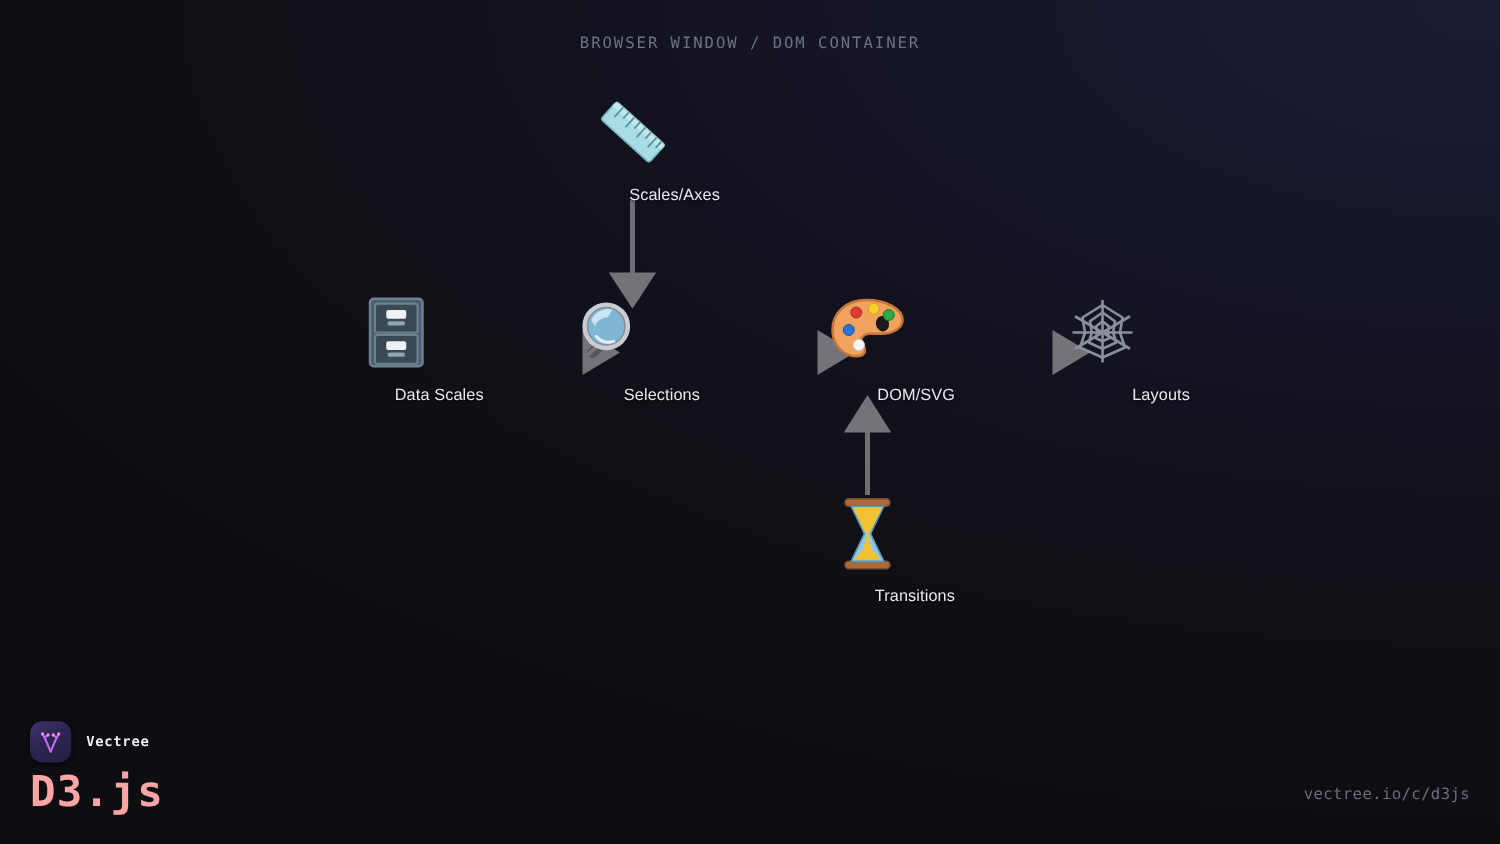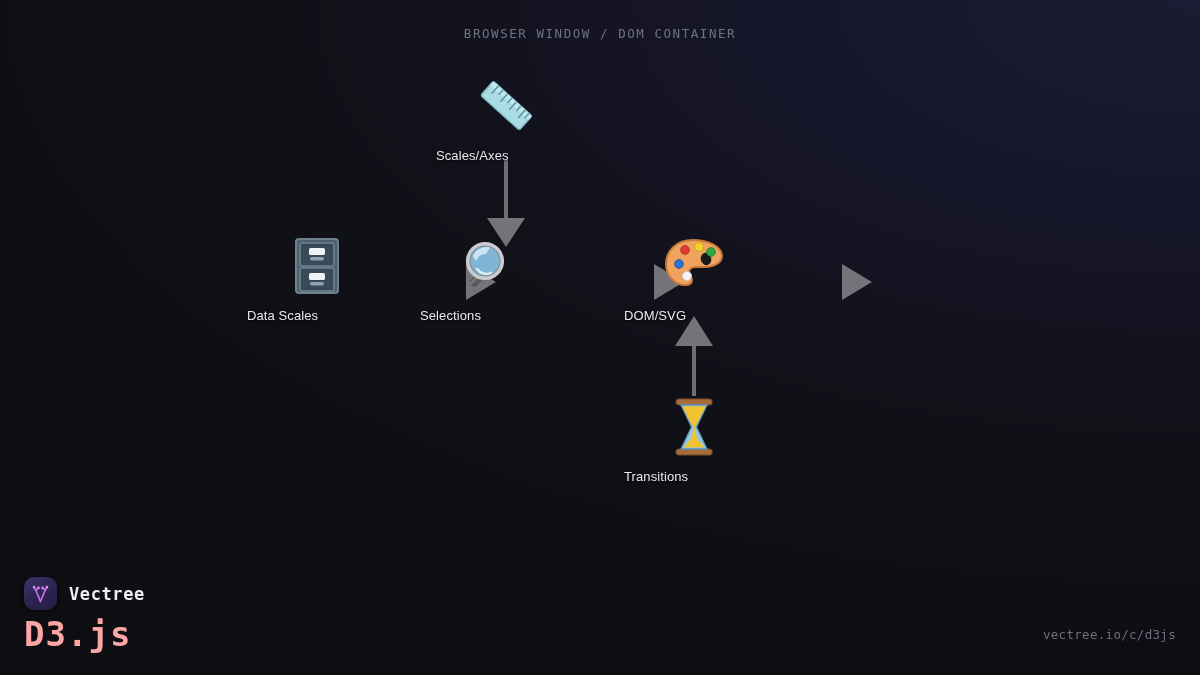--- a/index.html
+++ b/index.html
@@ -24,21 +24,21 @@
   }
 
   
   .edges { position:absolute; inset:0; width:1200px; height:675px; pointer-events:none; }
 
   
   .node {
     position:absolute;
     width:140px;
     margin-left:-70px;
-    text-align:left;
+    text-align:right;
   }
   .node .glyph {
     height:64px;
     display:flex; align-items:center; justify-content:center;
   }
   .node .caption {
     margin-top:10px;
     font-size:13px;
     color:#e9eaf0;
     letter-spacing:.1px;
@@ -55,21 +55,21 @@
   .brand-row { display:flex; align-items:center; gap:12px; }
   .brand-logo {
     width:33px; height:33px; border-radius:10px;
     background:linear-gradient(150deg,#3c3470 0%,#2c2550 48%,#241f44 100%);
     display:flex; align-items:center; justify-content:center;
     box-shadow:0 1px 4px rgba(0,0,0,.55);
     flex:0 0 auto;
   }
   .brand-name {
     font-family:"DejaVu Sans Mono","Liberation Mono",monospace;
-    font-size:17px; font-weight:bold; letter-spacing:.6px;
+    font-size:11px; font-weight:bold; letter-spacing:.6px;
     color:#eceef5;
     text-align:right;
   }
   .brand-title {
     font-family:"DejaVu Sans Mono","Liberation Mono",monospace;
     font-size:34px; font-weight:bold; letter-spacing:1px;
     color:#fca5a5; line-height:1.05;
   }
   .site-url {
     position:absolute; right:24px; bottom:33px;
@@ -161,20 +161,33 @@
         <circle cx="22" cy="12" r="4.4" fill="#e03a34" stroke="#b32a26" stroke-width="0.8"></circle>
         <circle cx="36" cy="9" r="4.4" fill="#f5cf2e" stroke="#c9a413" stroke-width="0.8"></circle>
         <circle cx="48" cy="14" r="4.4" fill="#2fa845" stroke="#1f7a31" stroke-width="0.8"></circle>
         <circle cx="16" cy="26" r="4.4" fill="#2a72d4" stroke="#1d53a0" stroke-width="0.8"></circle>
         <circle cx="24" cy="38" r="4.6" fill="#f4f4f4" stroke="#c4c4c4" stroke-width="0.8"></circle>
       </svg>
     </div>
     <div class="caption">DOM/SVG</div>
   </div>
 
+  <div class="node" style="left:882px; top:234px;">
+    <div class="glyph">
+      <svg width="60" height="60" viewBox="0 0 60 60">
+        <g fill="none" stroke="#8c8f99" stroke-width="2.1" stroke-linejoin="round">
+          <path d="M30 4 L30 54 M8 17 L52 43 M8 43 L52 17 M6 30 L54 30"></path>
+          <path d="M30 8 L14 18 L16 30 L12 42 L30 50 L48 42 L44 30 L46 18 Z"></path>
+          <path d="M30 14 L20 21 L21.5 30 L19 38 L30 43 L41 38 L38.5 30 L40 21 Z"></path>
+          <path d="M30 21 L25 25 L25.8 30 L24.5 34.5 L30 37 L35.5 34.5 L34.2 30 L35 25 Z"></path>
+        </g>
+      </svg>
+    </div>
+    <div class="caption">Layouts</div>
+  </div>
 
   <div class="node" style="left:506px; top:74px;">
     <div class="glyph">
       <svg width="64" height="64" viewBox="0 0 64 64">
         <g transform="rotate(42 32 32)">
           <rect x="6" y="22" width="52" height="19" rx="2.5" fill="#a9dce4" stroke="#7fb9c4" stroke-width="1.4"></rect>
           <rect x="6" y="22" width="52" height="5" fill="#c8ecf1" opacity="0.75"></rect>
           <g stroke="#5f929c" stroke-width="1.5" stroke-linecap="round">
             <line x1="13" y1="22.5" x2="13" y2="32"></line>
             <line x1="19" y1="22.5" x2="19" y2="28"></line>

